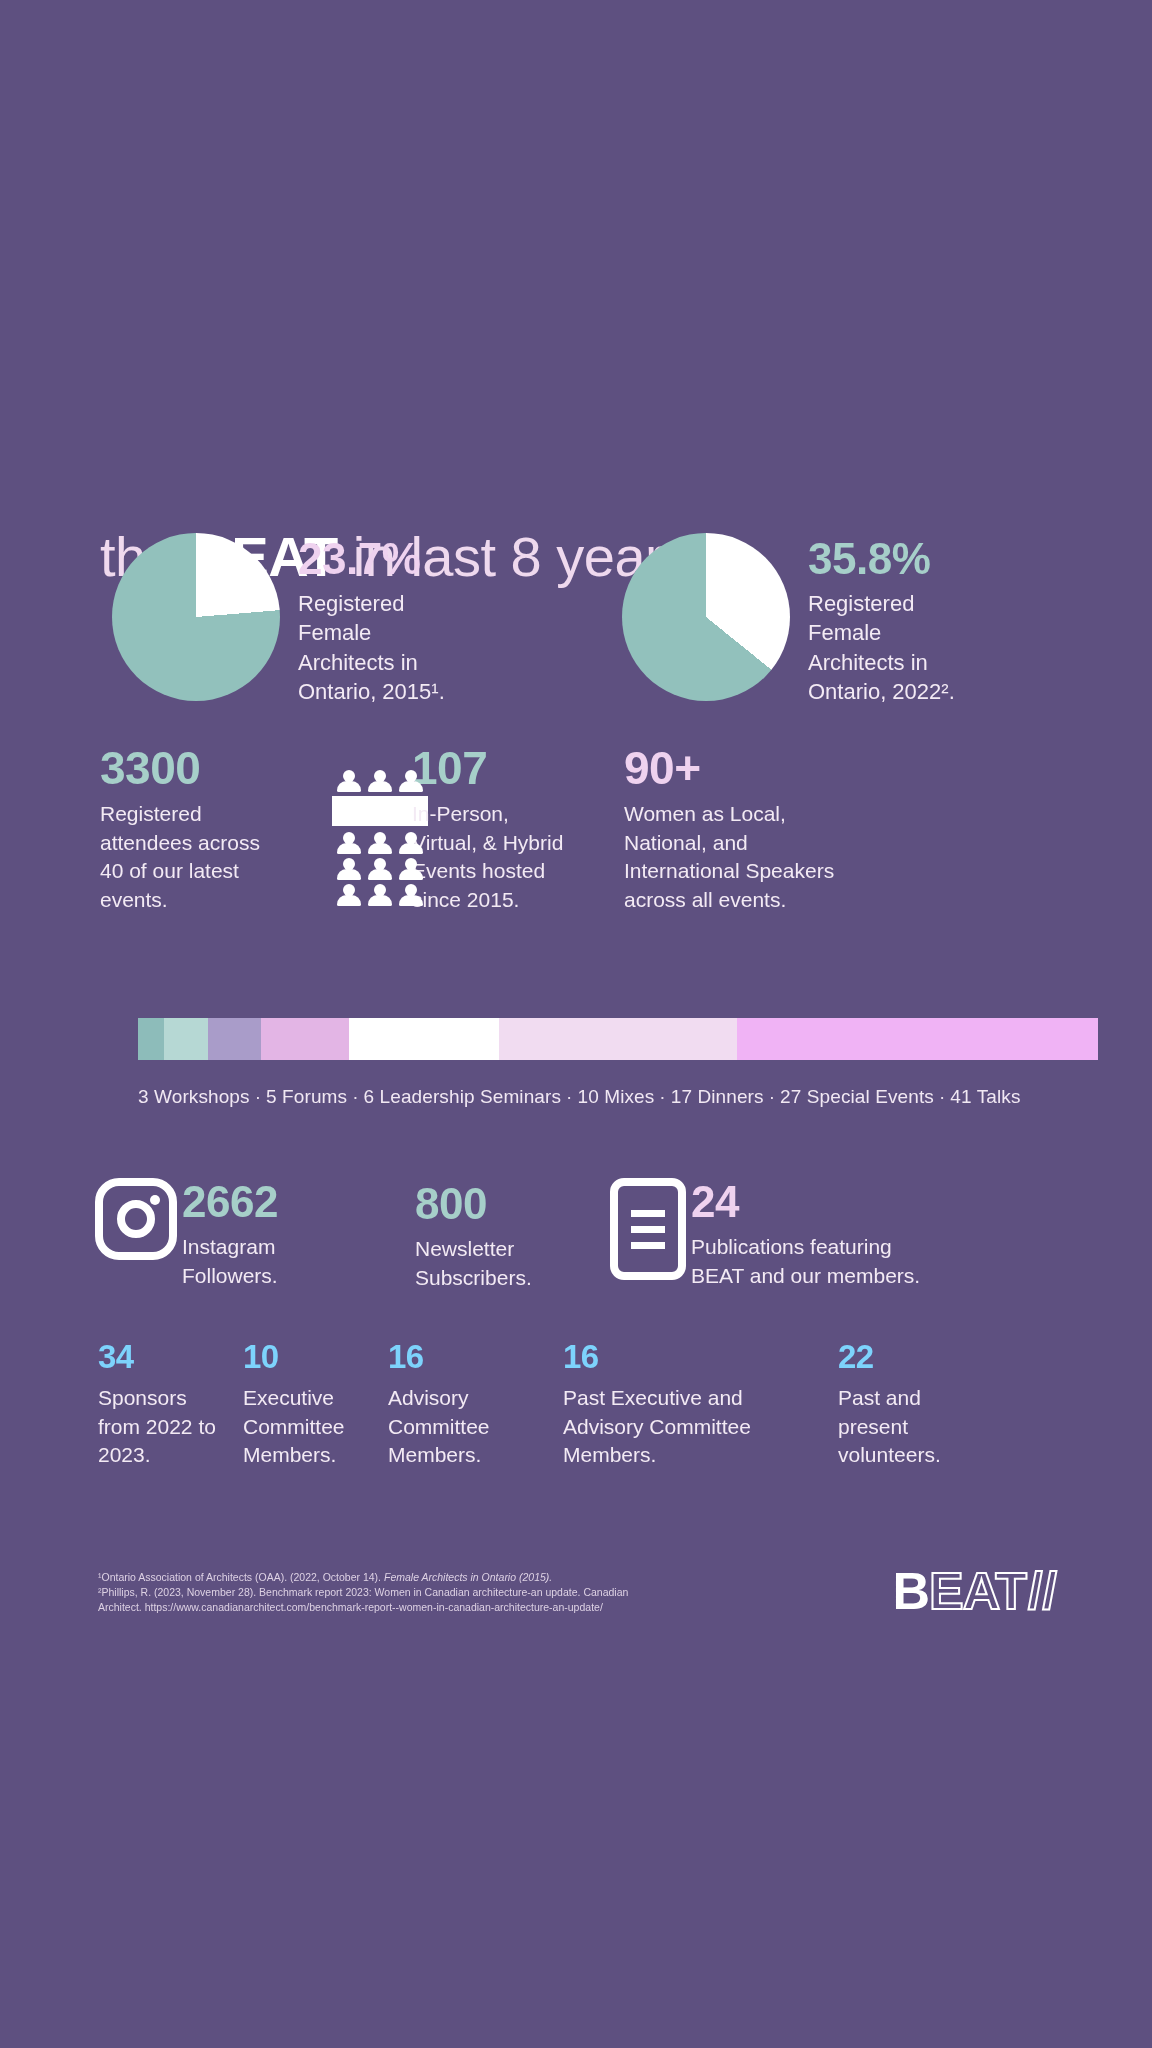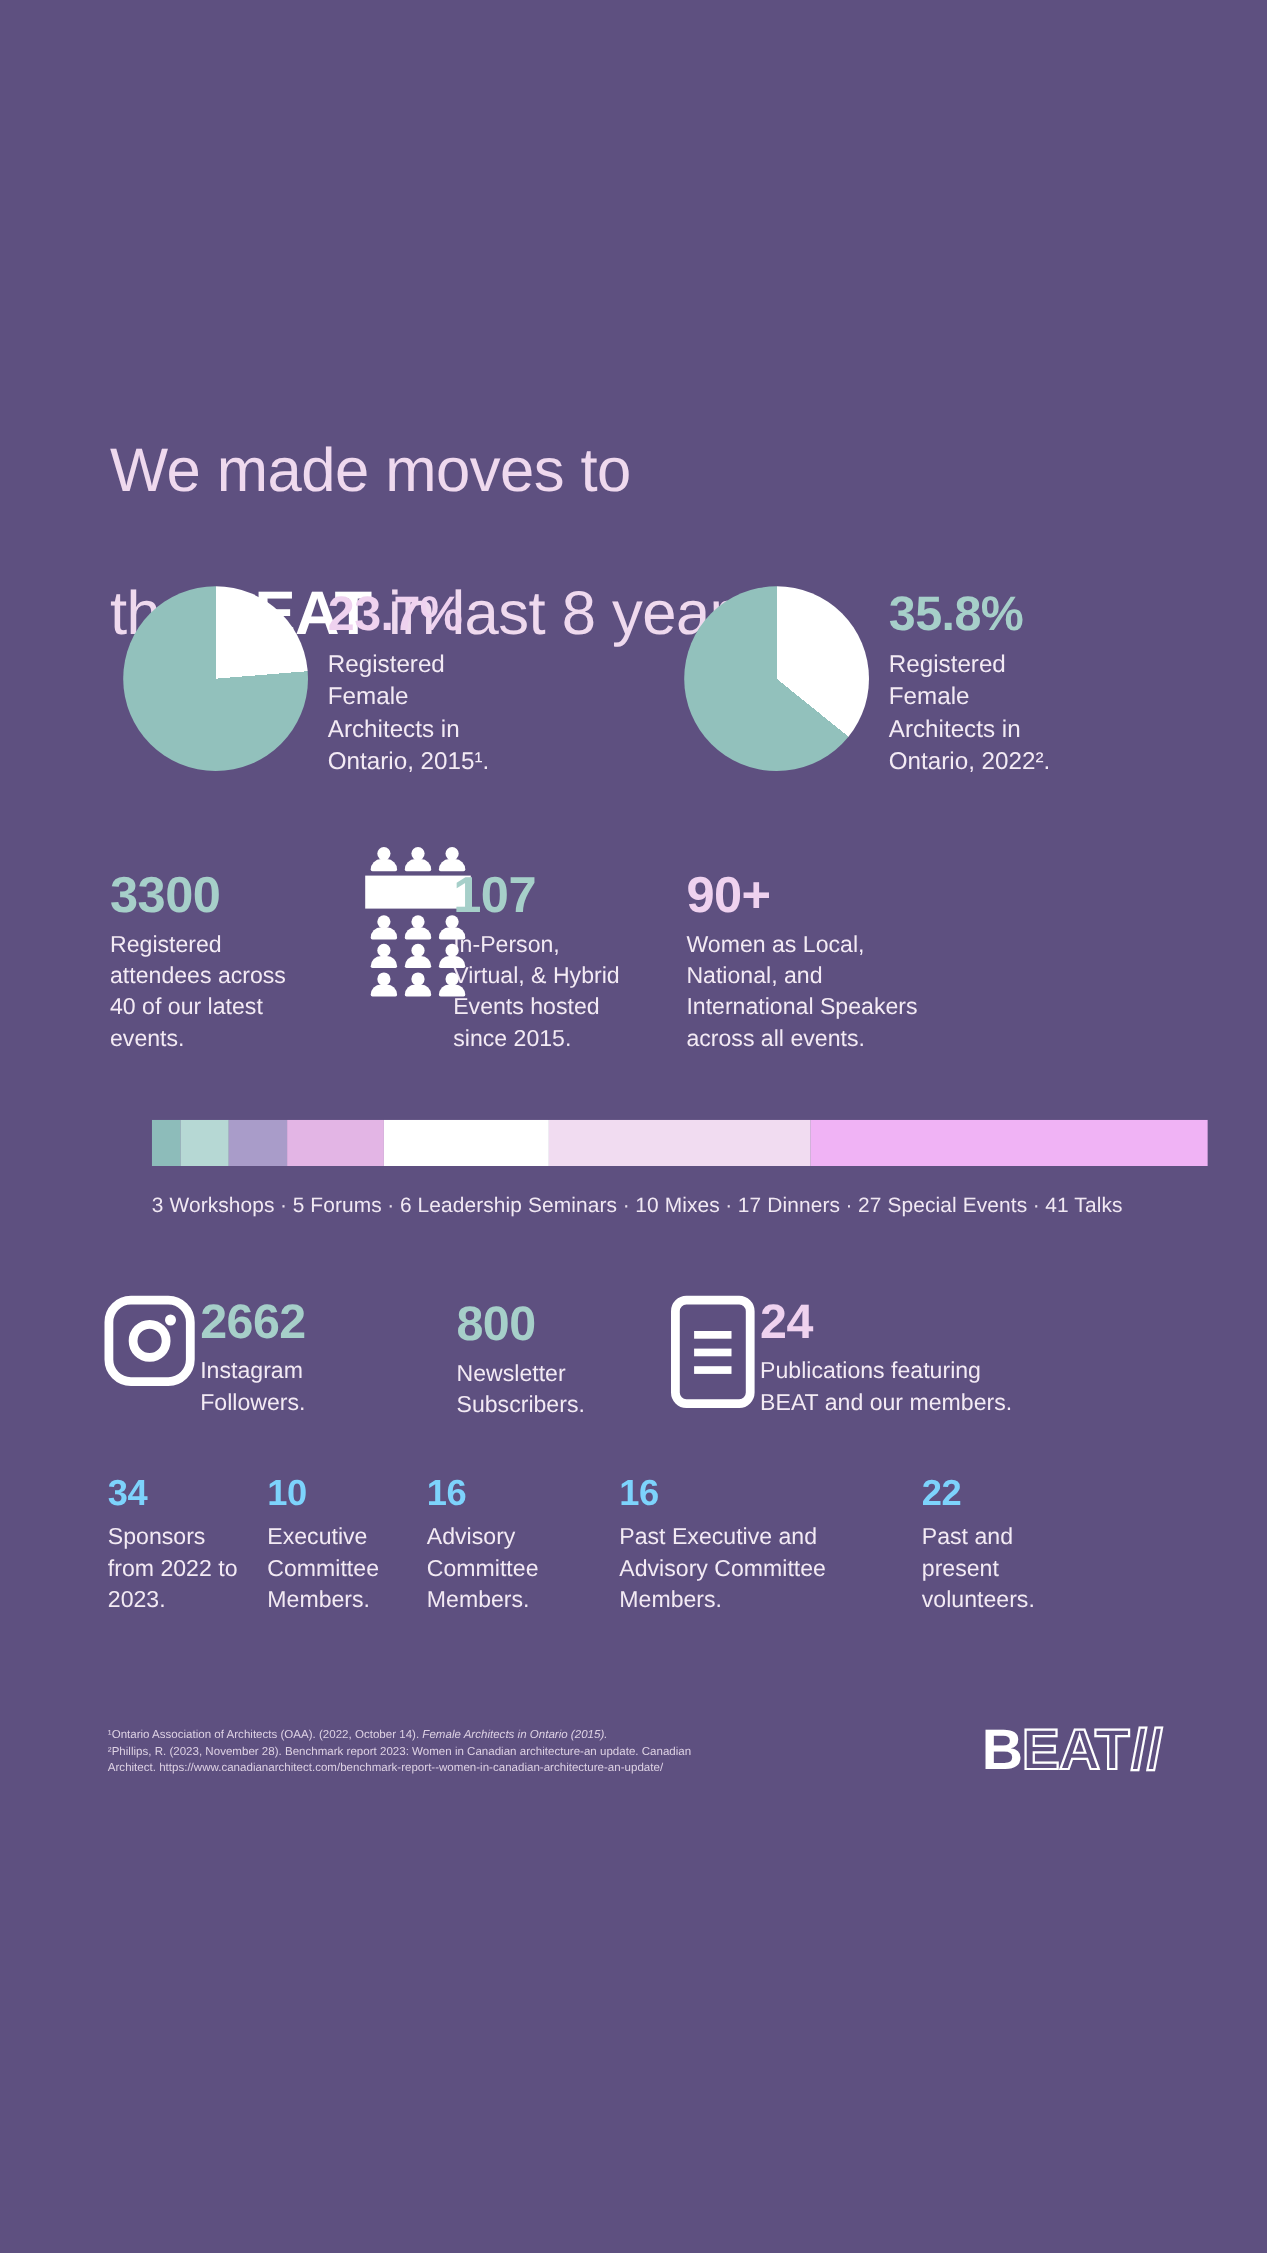--- a/index.html
+++ b/index.html
@@ -91,21 +91,20 @@
   .stat-col.c1 { width: 232px; }
   .stat-col.c2 { width: 80px; padding-top: 25px; }
   .stat-col.c3 { width: 212px; }
   .stat-col.c4 { width: 300px; }
   .big-num {
     font-size: 46px;
     font-weight: 700;
     line-height: 1.0;
     letter-spacing: -0.5px;
     margin-bottom: 9px;
-    margin-top: 45px;
   }
   .big-num.mint { color: #a6cfc9; }
   .big-num.pink { color: #efd2ef; }
   .stat-caption {
     font-size: 21px;
     line-height: 1.36;
     color: #f3eaf4;
     white-space: pre-line;
   }
 
@@ -317,21 +316,21 @@
     -webkit-text-stroke: 2px #ffffff;
     margin-left: 2px;
   }
 </style>
 </head>
 <body>
 
 <div class="poster">
 
   <div class="headline">
-    <span>We made moves to</span><br>
+    <br>
     <span>the </span><span class="beat">BEAT</span><span> in last 8 years!</span>
   </div>
 
   <div class="pie-row">
 
     <div class="pie-block">
       <div class="pie" id="pie0" style="background: conic-gradient(rgb(255, 255, 255) 0deg, rgb(255, 255, 255) 85.32deg, rgb(146, 193, 188) 85.32deg, rgb(146, 193, 188) 360deg);"></div>
       <div class="pie-text">
         <div class="pct pink">23.7%</div>
         <div class="pie-caption">Registered

